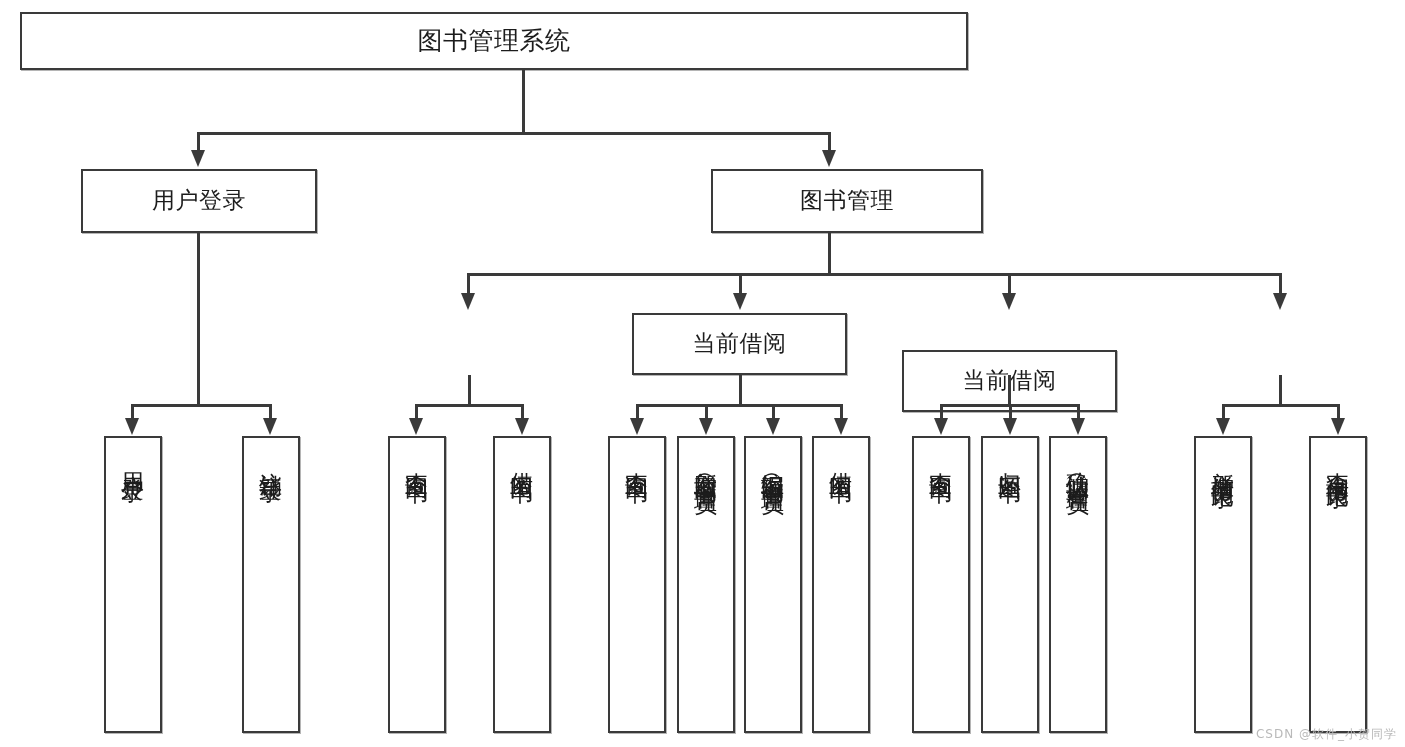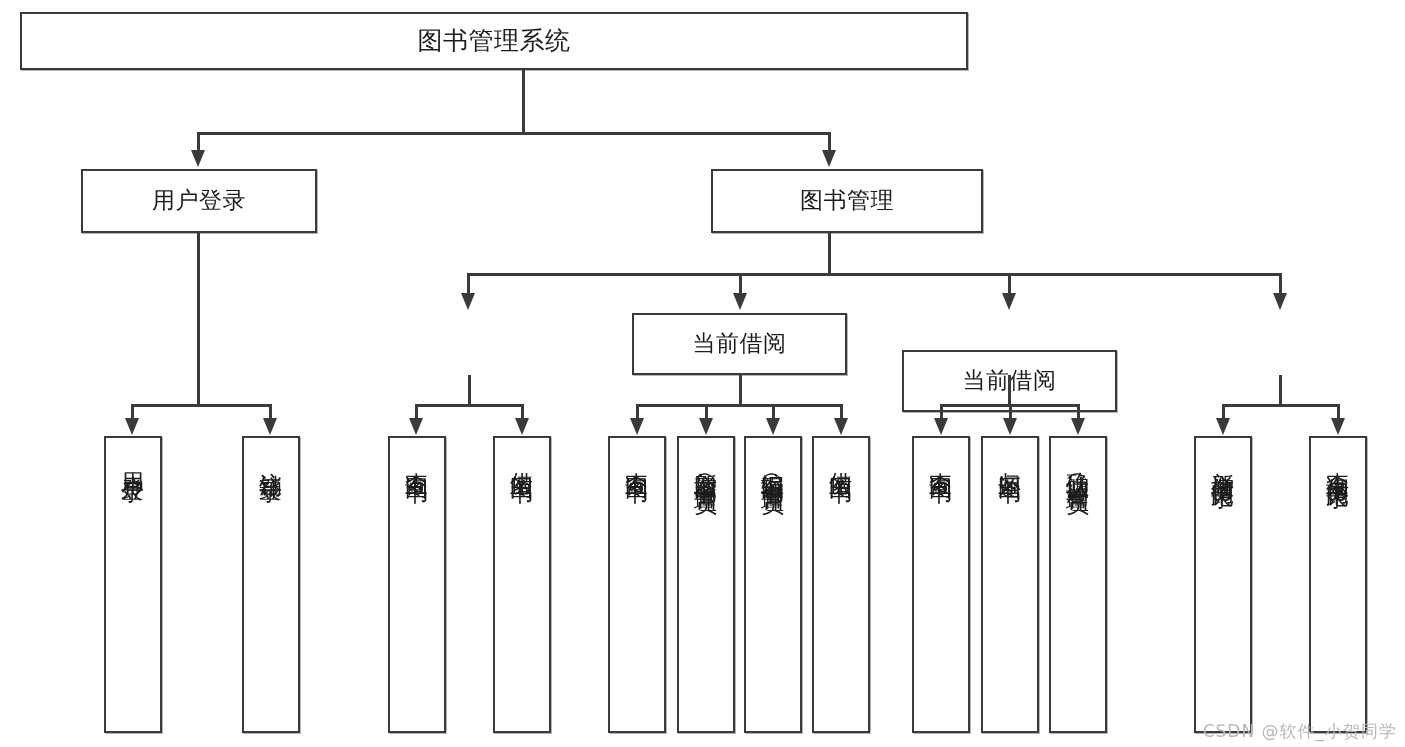--- a/index.html
+++ b/index.html
@@ -58,21 +58,21 @@
     width:0;height:0;
     border-left:7.5px solid transparent;
     border-right:7.5px solid transparent;
     border-top:17px solid #3a3a3a;
   }
 
   
   #watermark{
     position:absolute;
     right:8px;bottom:4px;
-    font-size:17px;
+    font-size:12px;
     color:#b9b9b9;
     letter-spacing:1px;
     white-space:nowrap;
     pointer-events:none;
   }
 </style>
 </head>
 <body>
 
 <div id="diagram">

